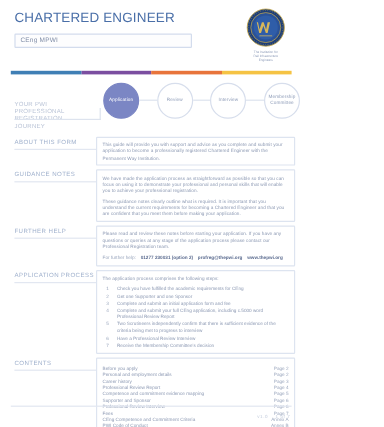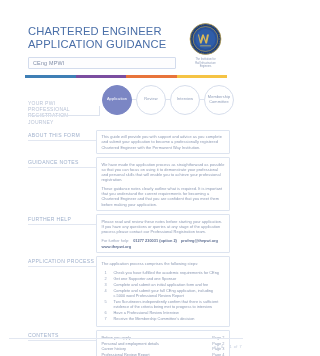--- a/index.html
+++ b/index.html
@@ -13,21 +13,21 @@
     overflow: hidden;
     font-family: "Liberation Sans", sans-serif;
     color: #8a97b1;
     position: relative;
   }
 
   .page {
     position: absolute;
     inset: 0;
     background: #ffffff;
-    padding: 16px;
+    padding: 0;
   }
 
   
   .header {
     position: relative;
     padding: 9px 12px 0 12px;
     height: 56px;
     box-sizing: border-box;
   }
   .doc-title {
@@ -281,21 +281,20 @@
   }
 </style>
 </head>
 <body>
 
 <div class="page">
 
   <div class="header">
     <h1 class="doc-title">
       <span class="line">CHARTERED ENGINEER</span>
-      <span class="line">APPLICATION GUIDANCE</span>
     </h1>
 
     <div class="subtitle-box">
       <span>CEng MPWI</span>
     </div>
 
     <div class="seal">
       <svg viewBox="0 0 90 96" width="45" height="48" aria-hidden="true">
         <circle cx="45" cy="34" r="31" fill="#1b3d7a"></circle>
         <circle cx="45" cy="34" r="31" fill="none" stroke="#c8a846" stroke-width="1.4"></circle>

